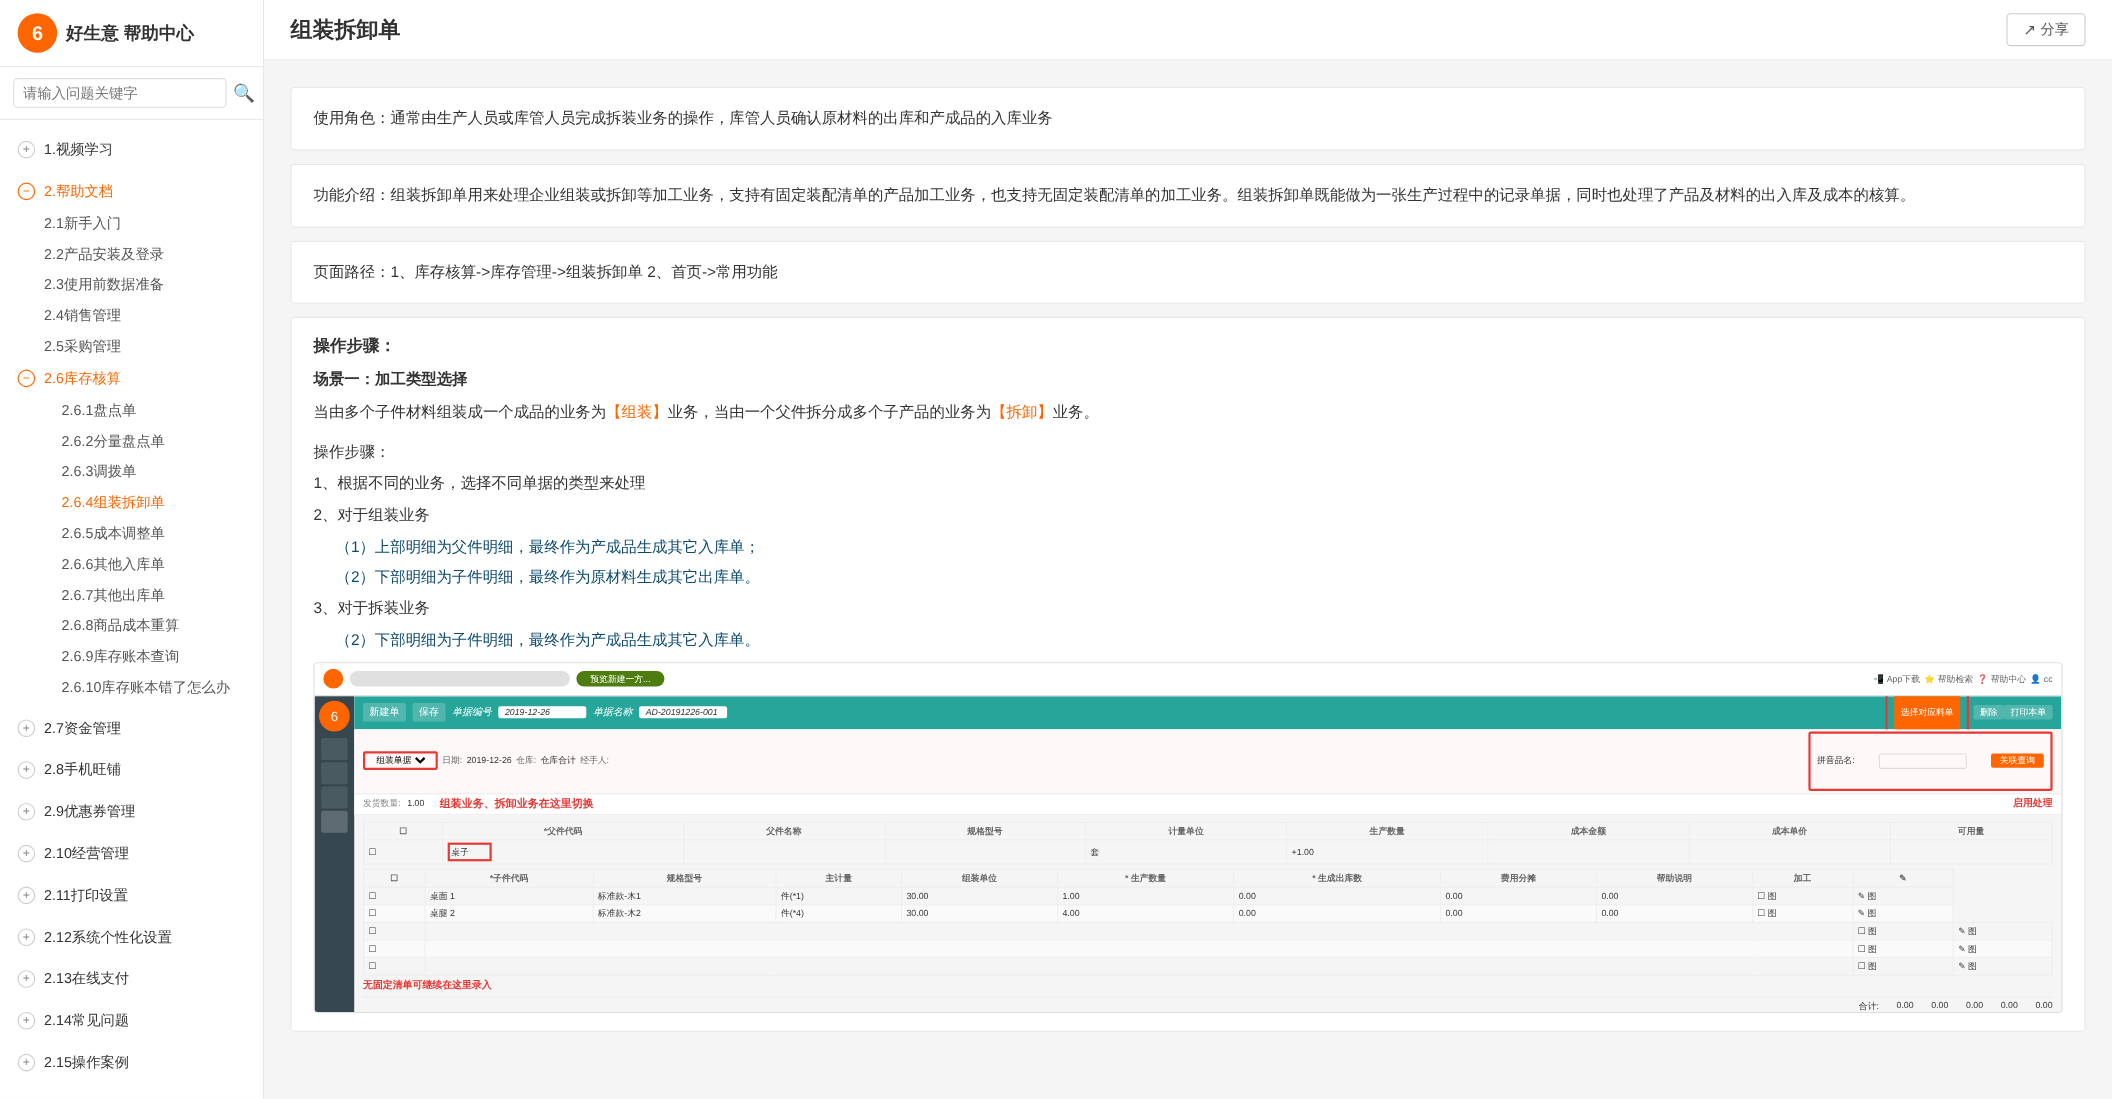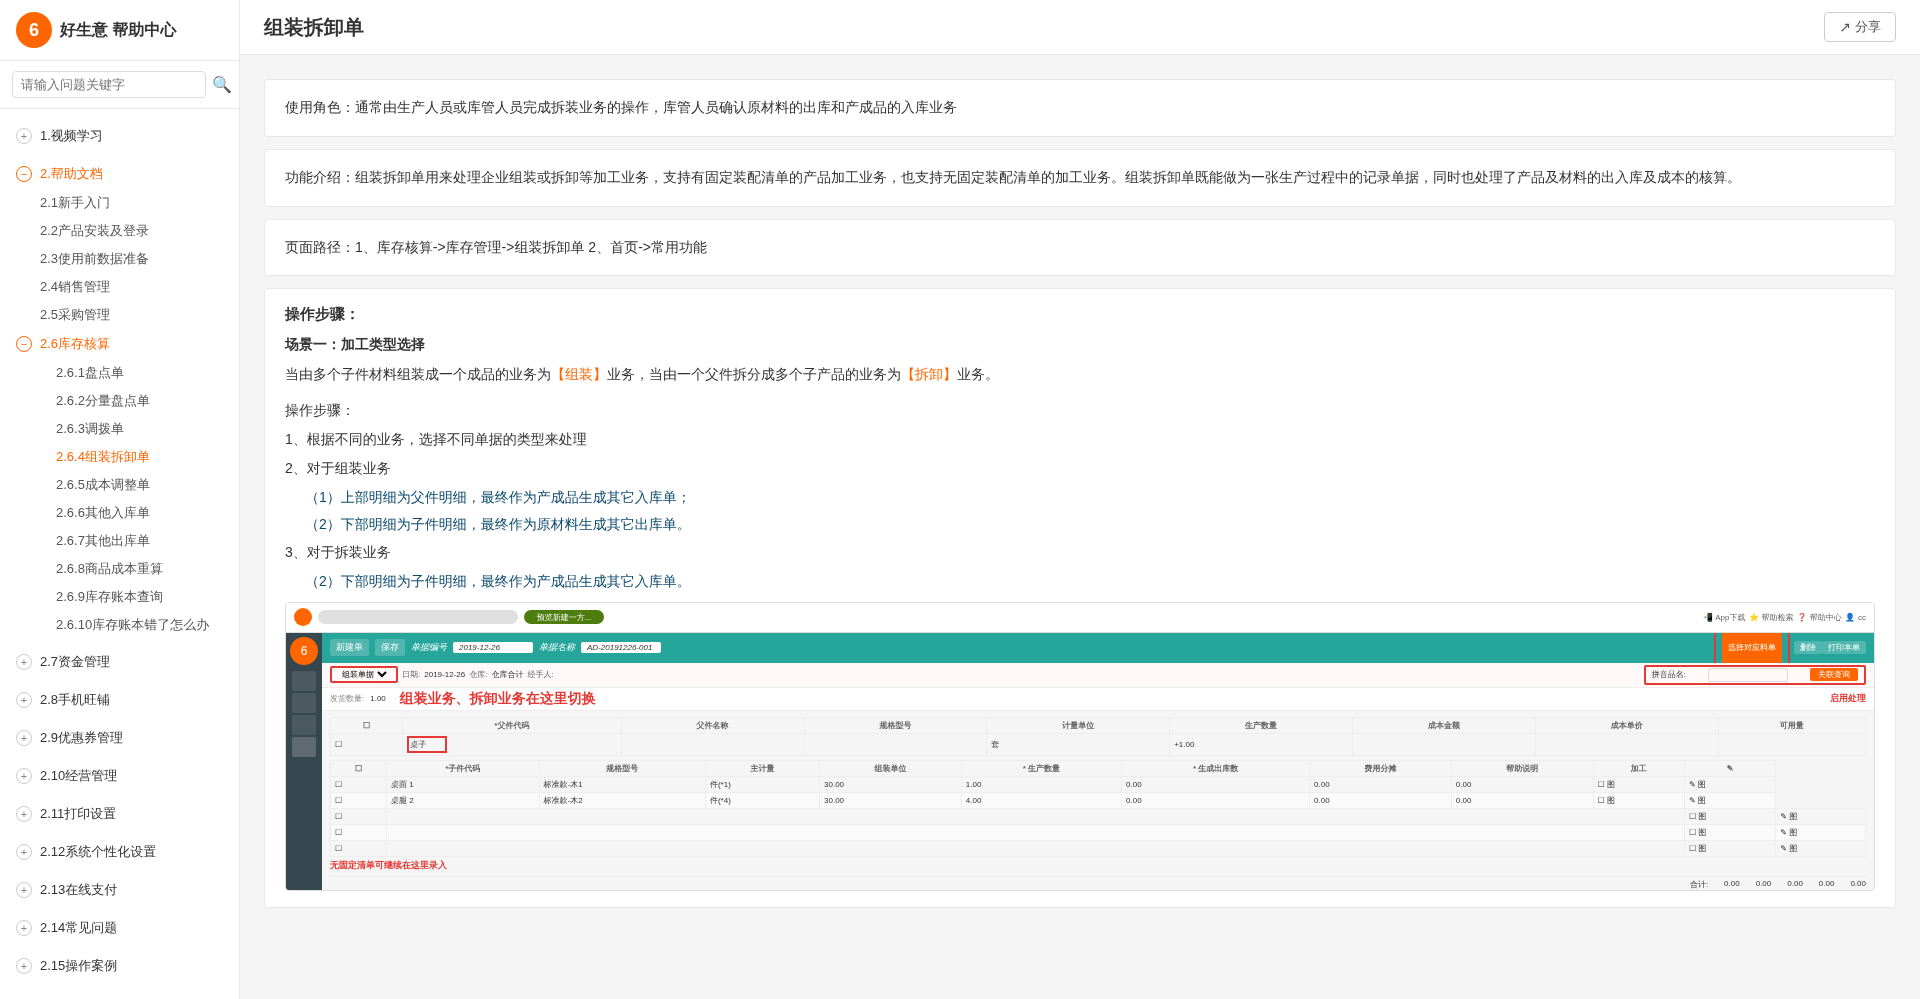--- a/index.html
+++ b/index.html
@@ -475,33 +475,33 @@
                       <option>组装单据</option>
                       <option>拆卸单据</option>
                     </select>
                   </div>
                   <span style="font-size:8px;color:#666;">日期:</span>
                   <span style="font-size:8px;color:#333;">2019-12-26</span>
                   <span style="font-size:8px;color:#666;">仓库:</span>
                   <span style="font-size:8px;color:#333;">仓库合计</span>
                   <span style="font-size:8px;color:#666;">经手人:</span>
                   <div style="flex:1;"></div>
-                  <div style="border:2px solid #e53935;padding:1px 6px;border-radius:2px;display:flex;align-items:center;gap:22px;">
+                  <div style="border:2px solid #e53935;padding:18px 6px;border-radius:2px;display:flex;align-items:center;gap:22px;">
                     <span style="font-size:8px;">拼音品名:</span>
                     <div style="border:1px solid #ddd;border-radius:2px;width:80px;height:14px;"></div>
                     <button style="background:#f60;color:#fff;border:none;border-radius:2px;padding:1px 8px;font-size:8px;">关联查询</button>
                   </div>
                 </div>
 
               </div>
 
               <div style="background:#fff;padding:2px 8px;display:flex;align-items:center;gap:6px;border-bottom:1px solid #eee;">
                 <span style="font-size:8px;color:#888;">发货数量:</span>
                 <span style="font-size:8px;color:#333;">1.00</span>
-                <div style="color:#e53935;font-size:14px;font-weight:bold;margin-left:8px;">组装业务、拆卸业务在这里切换</div>
+                <div style="color:#e53935;font-size:10px;font-weight:bold;margin-left:8px;">组装业务、拆卸业务在这里切换</div>
                 <div style="flex:1;"></div>
                 <div style="color:#e53935;font-size:9px;font-weight:bold;">启用处理</div>
               </div>
 
               <div style="flex:1;overflow:hidden;padding:2px 8px 0;">
                 <table class="sim-table">
                   <thead>
                     <tr>
                       <th>☐</th>
                       <th>*父件代码</th>

